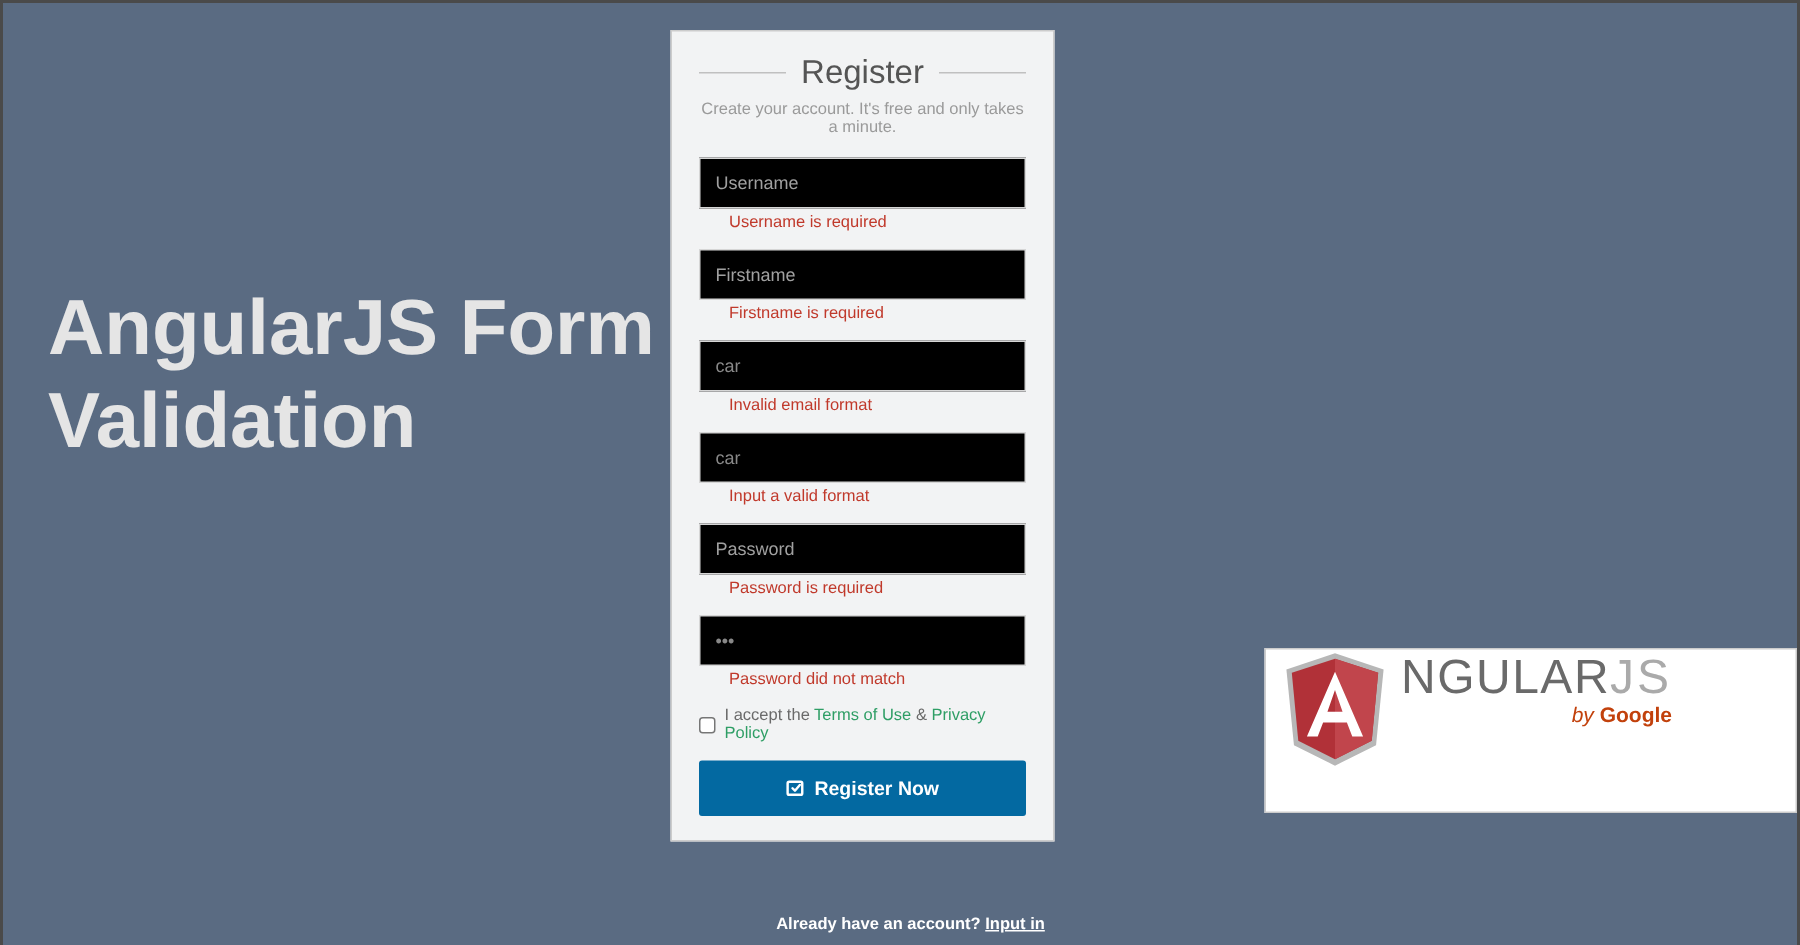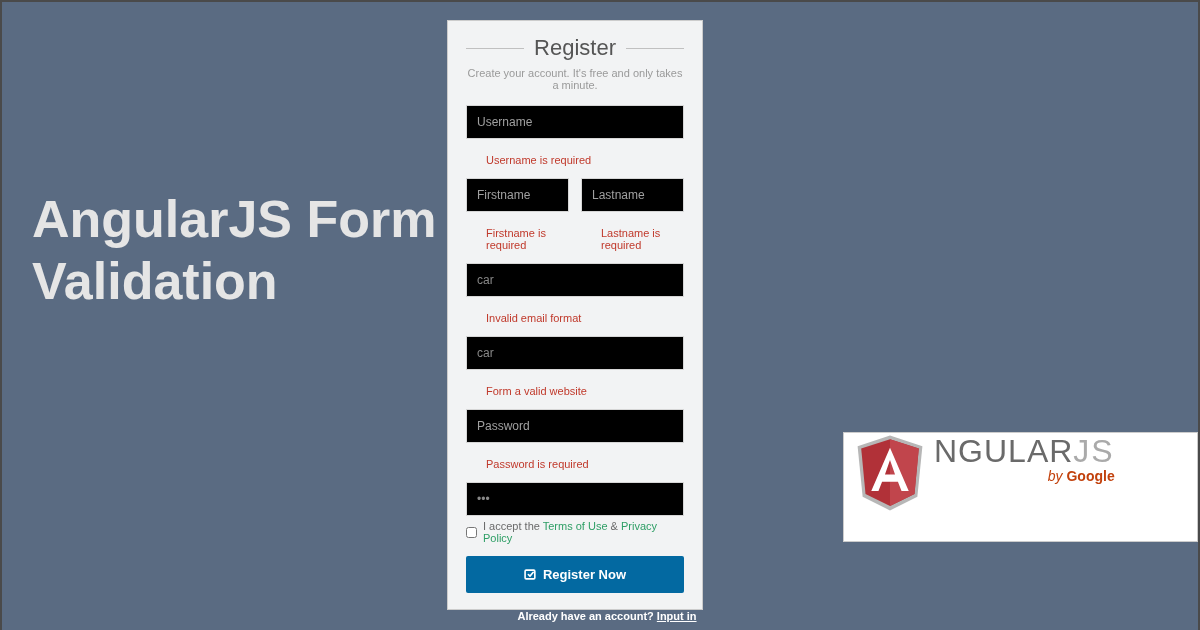--- a/index.html
+++ b/index.html
@@ -53,21 +53,21 @@
     border: 1px solid #d6d6d6;
     padding: 9px 10px;
     font-size: 12px;
     color: #888;
     outline: none;
   }
   .field::placeholder { color: #a0a0a0; }
   .err {
     color: #c0392b;
     font-size: 11px;
-    margin-top: 15px;
+    margin-top: 3px;
     margin-bottom: 12px;
     padding-left: 20px;
   }
   .name-row { display: flex; gap: 12px; }
   .name-col { flex: 1; }
   .terms-row {
     font-size: 11px;
     color: #6a6a6a;
     display: flex;
     align-items: center;
@@ -170,36 +170,33 @@
   <div class="subtitle">Create your account. It's free and only takes a minute.</div>
 
   <input class="field" type="text" placeholder="Username" style="">
   <div class="err">Username is required</div>
 
   <div class="name-row">
     <div class="name-col">
       <input class="field" type="text" placeholder="Firstname" style="">
       <div class="err" style="margin-bottom:12px">Firstname is required</div>
     </div>
-    <div class="name-col">
-      <input class="field" type="text" placeholder="Lastname" style="">
-      <div class="err" style="margin-bottom:12px">Lastname is required</div>
-    </div>
   </div>
 
   <input class="field" type="text" value="car" style="">
   <div class="err">Invalid email format</div>
 
   <input class="field" type="text" value="car" style="">
-  <div class="err">Form a valid website</div>
+  <div class="err">Input a valid format</div>
 
   <input class="field" type="password" placeholder="Password" style="">
   <div class="err">Password is required</div>
 
   <input class="field" type="text" value="•••" style="">
+  <div class="err">Password did not match</div>
 
   <label class="terms-row">
     <input type="checkbox" style="">
     <span>
       <span>I accept the </span><a class="link" href="#">Terms of Use</a><span> &amp; </span><a class="link" href="#">Privacy Policy</a>
     </span>
   </label>
 
   <button class="submit-btn">
     <span class="check-icon">

